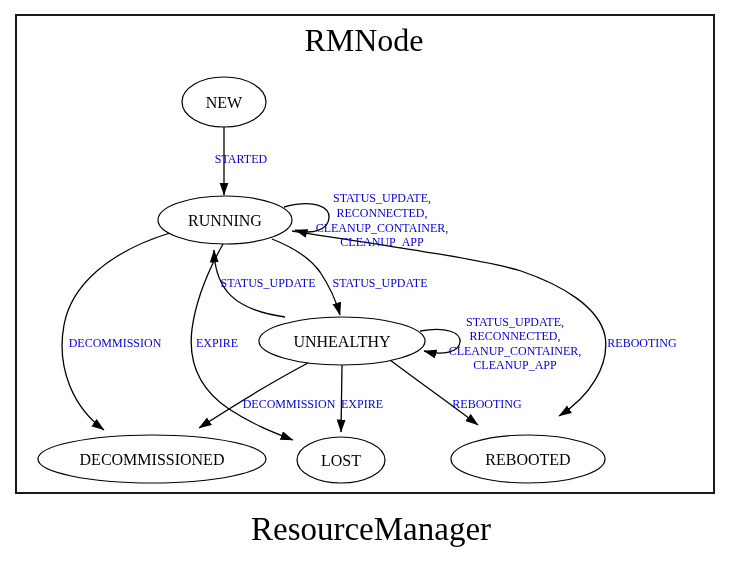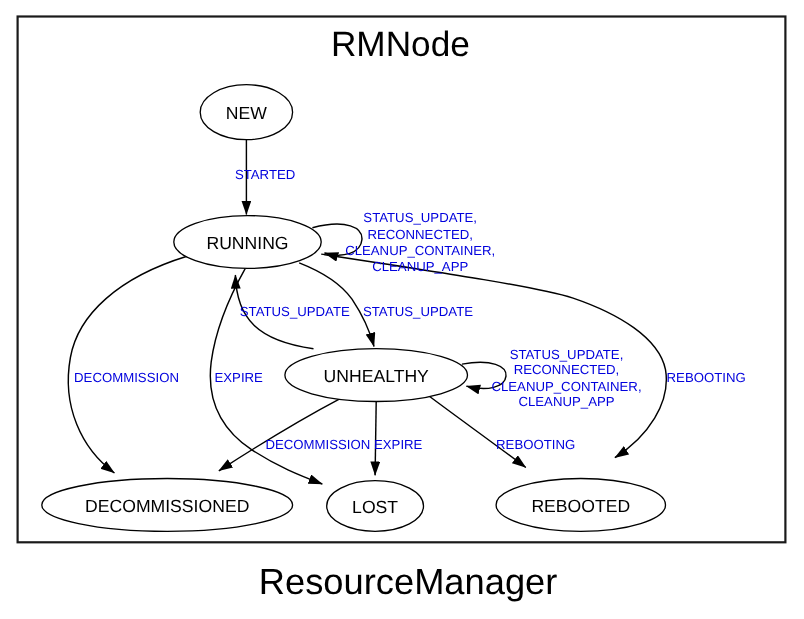--- a/index.html
+++ b/index.html
@@ -1,20 +1,20 @@
 <!DOCTYPE html>
 <html style="--label: #0000dd; --stroke: #000000; --border: #1a1a1a; --background: #ffffff;"><head>
 <meta charset="utf-8">
 <style>
   html,body{margin:0;padding:0;background:#fff;}
   .canvas{
     position:relative;
     width:731px;height:563px;
     background:var(--background,#fff);
-    font-family:Liberation Sans, sans-serif;
+    font-family:Liberation Serif, serif;
   }
   svg{display:block;}
   .cluster{fill:none;stroke:var(--border,#1a1a1a);stroke-width:2px;}
   .title-text{font-size:32px;fill:var(--stroke,#000);text-anchor:middle;}
   .subtitle-text{font-size:33px;fill:var(--stroke,#000);text-anchor:middle;}
   .edge{fill:none;stroke:var(--stroke,#000);stroke-width:1.3px;marker-end:url(#arrowhead);}
   .node-shape{fill:#fff;stroke:var(--stroke,#000);stroke-width:1.2px;}
   .node-label{font-size:16px;fill:var(--stroke,#000);text-anchor:middle;}
   .edge-label{font-size:12px;fill:var(--label,#0000dd);text-anchor:middle;}
   #arrowhead path{fill:var(--stroke,#000);}

